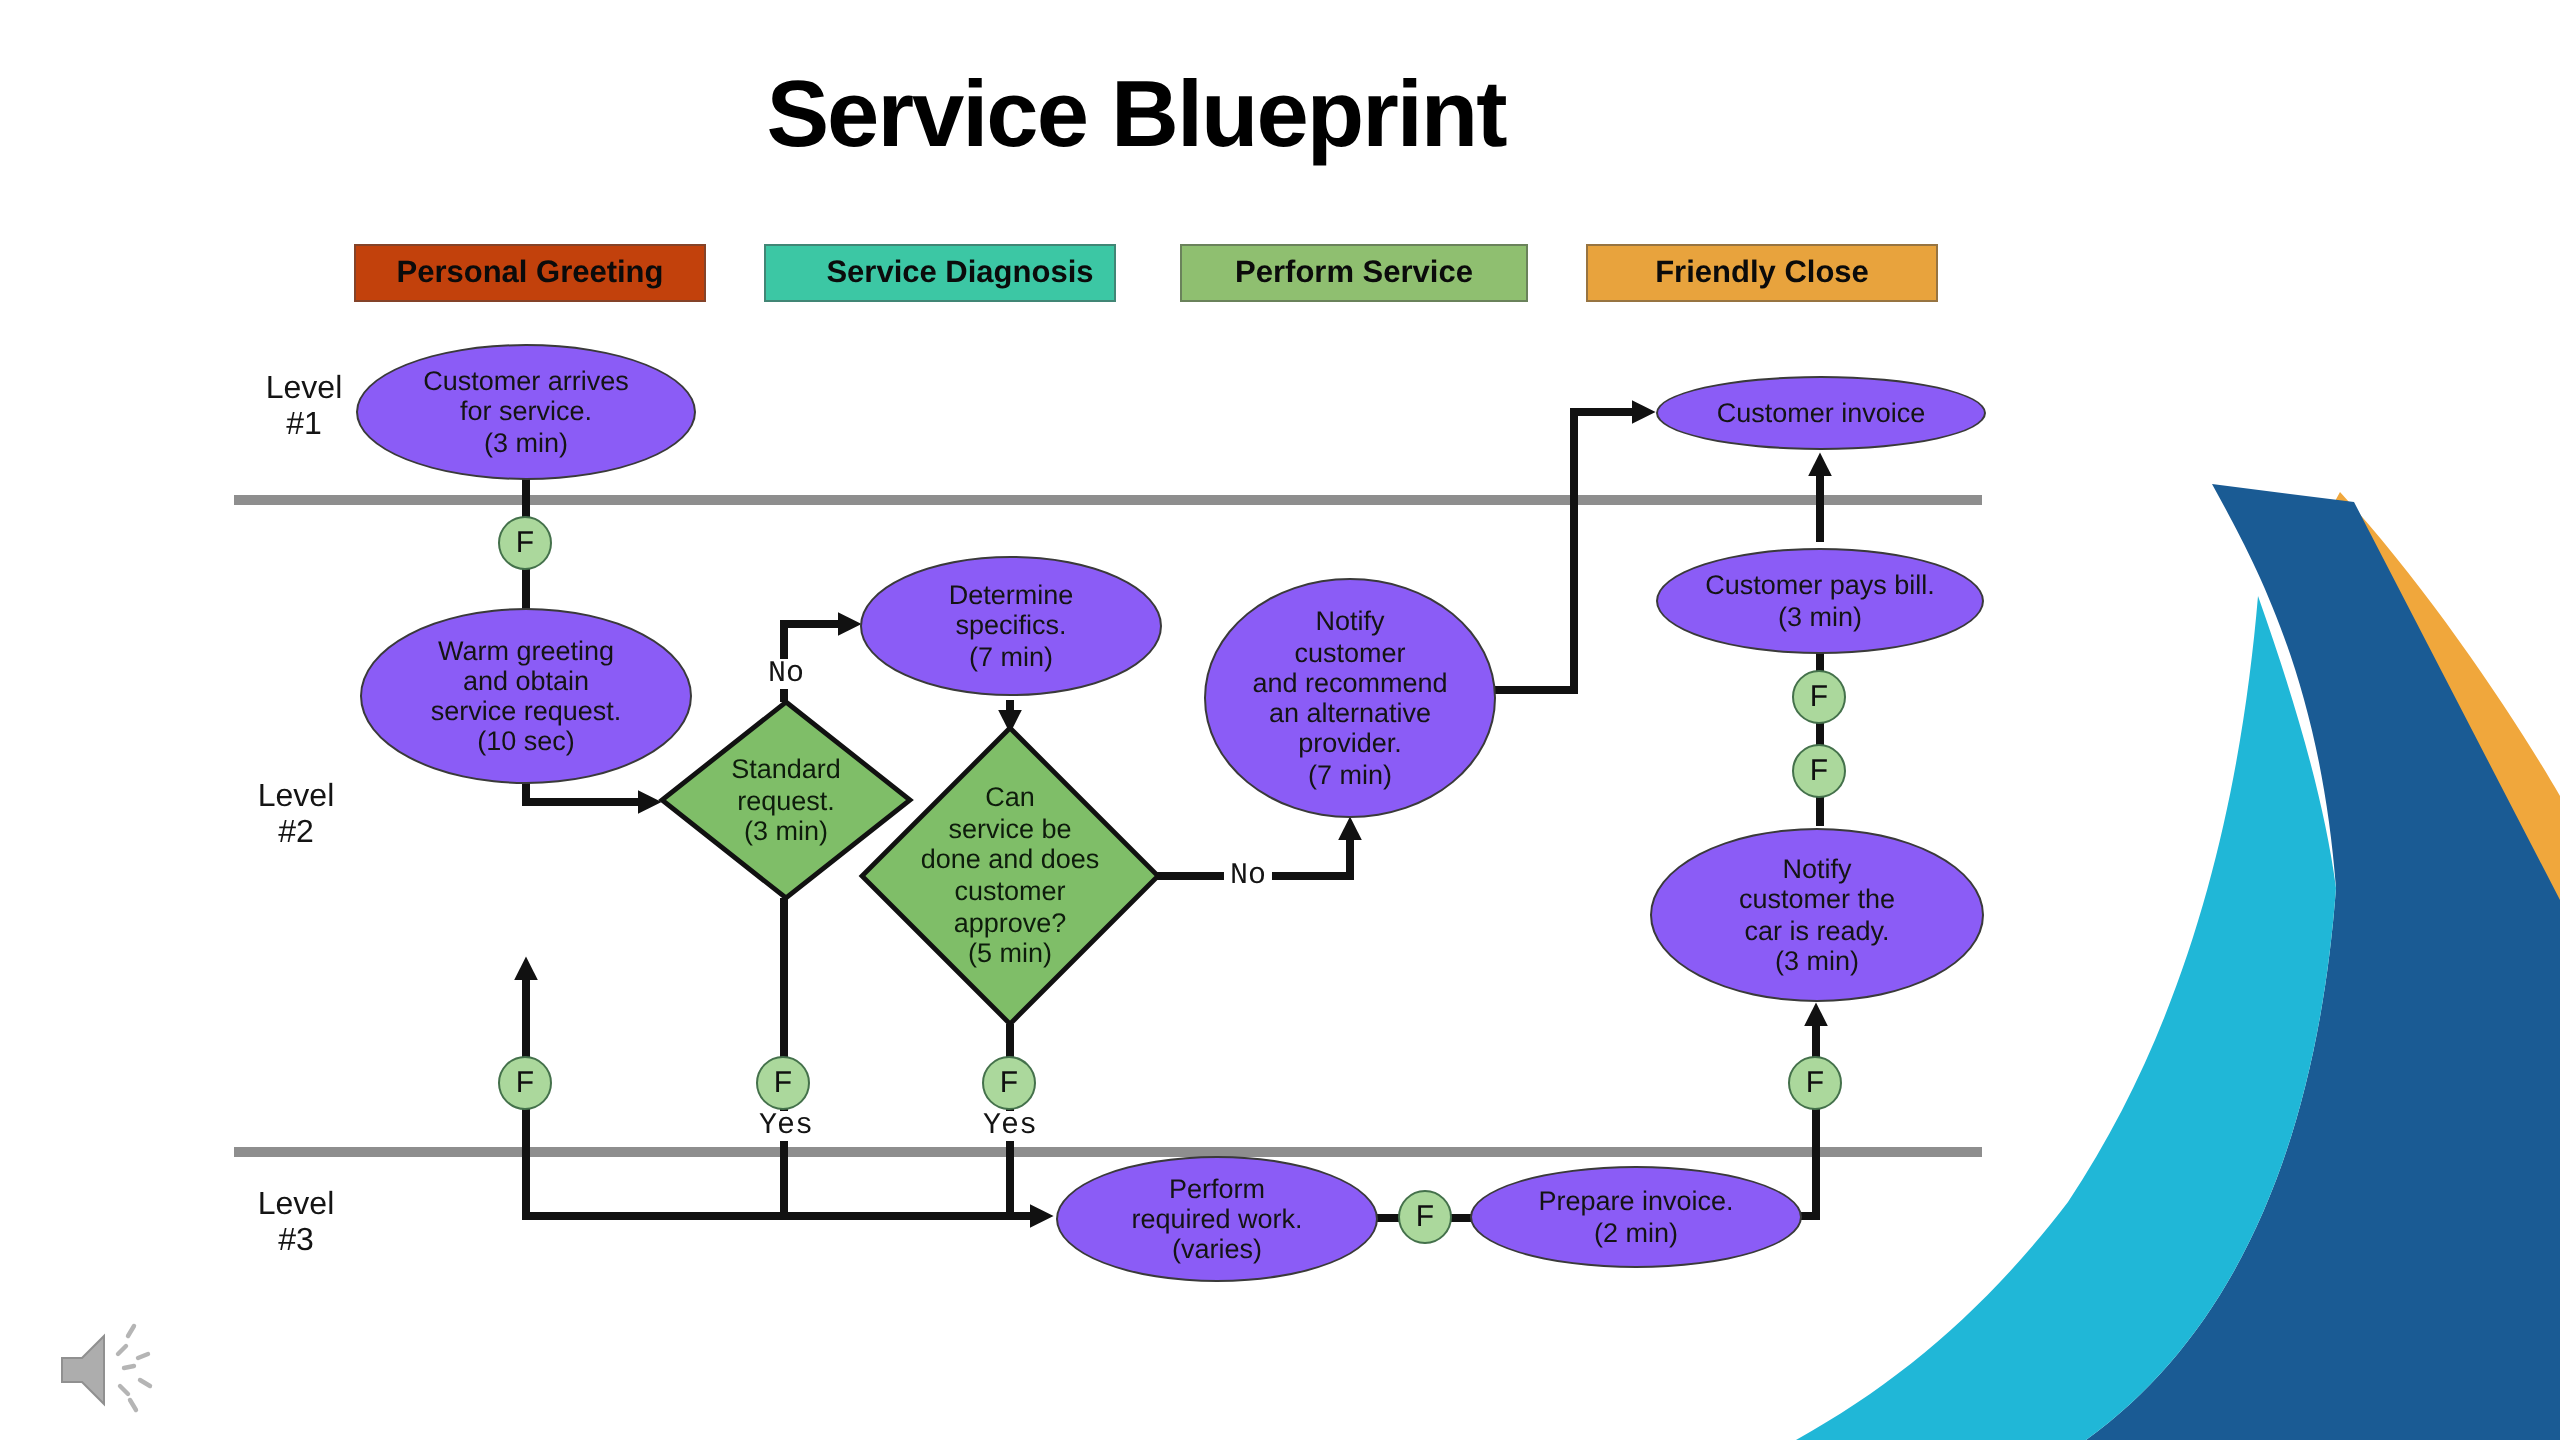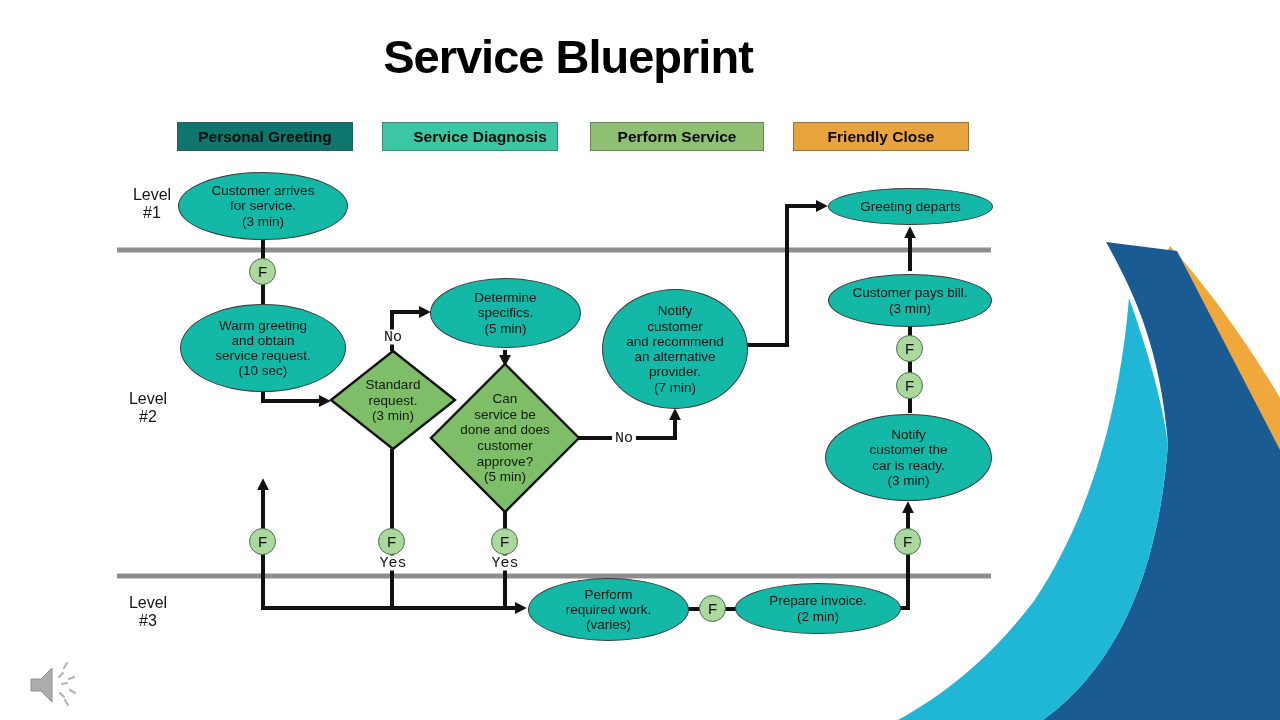--- a/index.html
+++ b/index.html
@@ -3,27 +3,27 @@
 <meta charset="utf-8">
 <style>
   html,body{margin:0;padding:0;background:#ffffff;}
   .slide{position:relative;width:1280px;height:720px;background:#ffffff;overflow:hidden;
          font-family:"Liberation Sans",sans-serif;color:#141414;}
   svg.layer{position:absolute;left:0;top:0;width:1280px;height:720px;z-index:1;}
   .title{position:absolute;top:29px;left:568px;transform:translateX(-50%);
          font-size:47px;font-weight:bold;letter-spacing:-1px;color:#000;white-space:nowrap;z-index:3;}
   .stagebox{position:absolute;top:122px;height:29px;display:flex;align-items:center;justify-content:center;
          font-weight:bold;font-size:15.5px;color:#0b0b0b;z-index:3;border:1px solid rgba(70,70,70,.5);box-sizing:border-box;}
-  .stage-personal{left:177px;width:176px;background:#0f766e;}
+  .stage-personal{left:177px;width:176px;background:#c2410c;}
   .stage-diagnosis{left:382px;width:176px;background:#3CC7A4;padding-left:20px;}
   .stage-perform{left:590px;width:174px;background:#8FBF70;}
   .stage-friendly{left:793px;width:176px;background:#E8A33D;}
   .lvl{position:absolute;width:66px;text-align:center;font-size:16px;line-height:1.12;
        white-space:pre-line;z-index:3;color:#141414;}
-  .node{position:absolute;background:#14b8a6;border:1.6px solid #3A3A3A;border-radius:50%;
+  .node{position:absolute;background:#8b5cf6;border:1.6px solid #3A3A3A;border-radius:50%;
         display:flex;align-items:center;justify-content:center;text-align:center;
         font-size:13.5px;line-height:1.13;color:#141414;white-space:pre-line;z-index:3;box-sizing:border-box;}
   .dlabel{position:absolute;text-align:center;font-size:13.5px;line-height:1.16;color:#0e1c0c;
         white-space:pre-line;z-index:4;}
   .fcircle{position:absolute;width:27px;height:27px;background:#ABD89C;border:1.6px solid #44714B;
         border-radius:50%;display:flex;align-items:center;justify-content:center;
         font-size:15px;color:#101010;z-index:4;box-sizing:border-box;}
   .elabel{position:absolute;font-size:15px;color:#141414;background:#ffffff;padding:0 3px;
         transform:translate(-50%,-50%);z-index:4;line-height:1;font-family:Liberation Mono, monospace;}
 </style>
@@ -98,28 +98,28 @@
 
   <div class="node" style="left:178px;top:172px;width:170px;height:68px;">Customer arrives
 for service.
 (3 min)</div>
   <div class="node" style="left:180px;top:304px;width:166px;height:88px;">Warm greeting
 and obtain
 service request.
 (10 sec)</div>
   <div class="node" style="left:430px;top:278px;width:151px;height:70px;">Determine
 specifics.
-(5 min)</div>
+(7 min)</div>
   <div class="node" style="left:602px;top:289px;width:146px;height:120px;">Notify
 customer
 and recommend
 an alternative
 provider.
 (7 min)</div>
-  <div class="node" style="left:828px;top:188px;width:165px;height:37px;">Greeting departs</div>
+  <div class="node" style="left:828px;top:188px;width:165px;height:37px;">Customer invoice</div>
   <div class="node" style="left:828px;top:274px;width:164px;height:53px;">Customer pays bill.
 (3 min)</div>
   <div class="node" style="left:825px;top:414px;width:167px;height:87px;">Notify
 customer the
 car is ready.
 (3 min)</div>
   <div class="node" style="left:528px;top:578px;width:161px;height:63px;">Perform
 required work.
 (varies)</div>
   <div class="node" style="left:735px;top:583px;width:166px;height:51px;">Prepare invoice.

